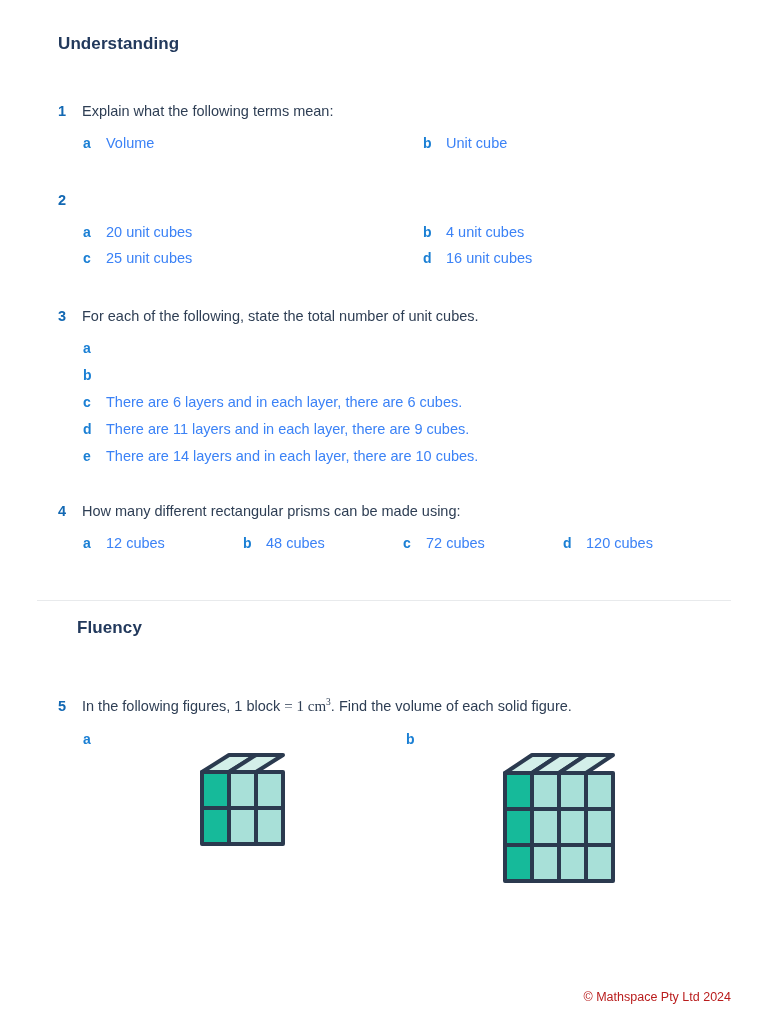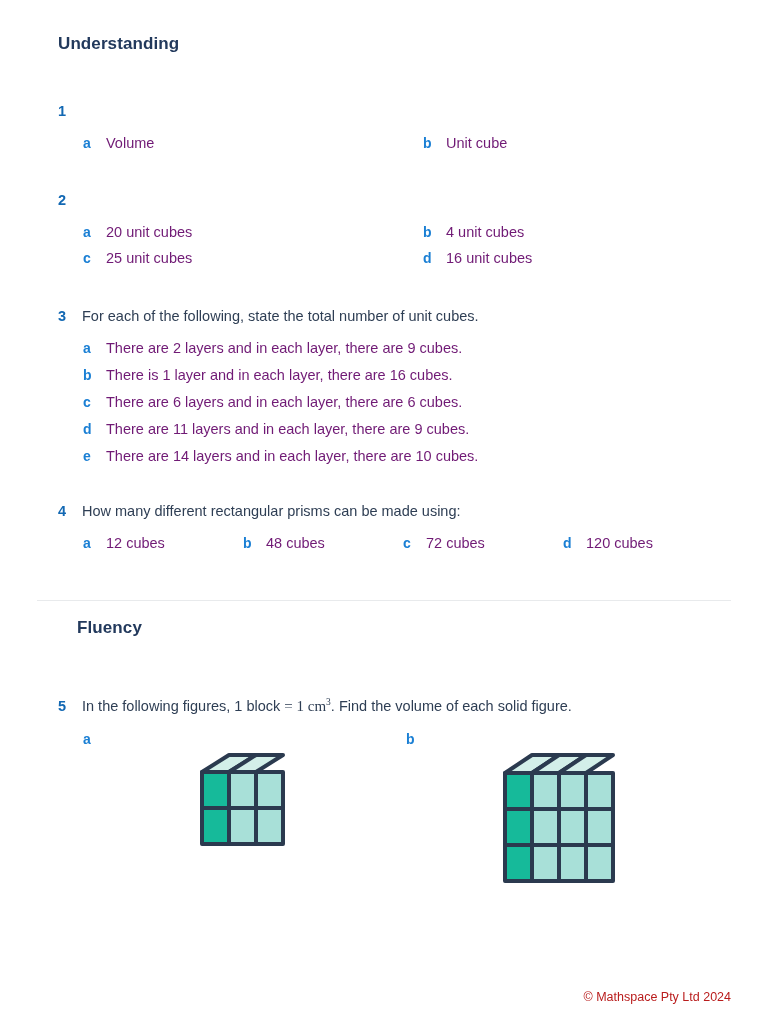--- a/index.html
+++ b/index.html
@@ -87,21 +87,21 @@
     color: #1a7fd4;
     font-weight: bold;
     font-size: 14px;
     width: 23px;
     flex: none;
     line-height: 21px;
   }
   .sub-text {
     font-size: 14.5px;
     line-height: 21px;
-    color: #701a75;
+    color: #3b82f6;
     white-space: nowrap;
   }
 
   
   .cols-2 .sub-item { width: 348px; }
   
   .cols-1 .sub-item { width: 100%; }
   .cols-1 .sub-row { margin-bottom: 6px; }
   
   .cols-4 .sub-item { width: 160px; }
@@ -159,20 +159,21 @@
 </head>
 <body>
 
 <div class="page">
 
   <div class="section-heading" id="heading-understanding">Understanding</div>
 
   <div class="question cols-2" id="q1">
     <div class="q-head">
       <span class="q-num">1</span>
+      <span class="q-text">Explain what the following terms mean:</span>
     </div>
     <div class="sub-list">
       <div class="sub-row">
         <div class="sub-item">
           <span class="sub-letter">a</span>
           <span class="sub-text">Volume</span>
         </div>
         <div class="sub-item">
           <span class="sub-letter">b</span>
           <span class="sub-text">Unit cube</span>
@@ -211,27 +212,25 @@
 
   <div class="question cols-1" id="q3">
     <div class="q-head">
       <span class="q-num">3</span>
       <span class="q-text">For each of the following, state the total number of unit cubes.</span>
     </div>
     <div class="sub-list">
       <div class="sub-row">
         <div class="sub-item">
           <span class="sub-letter">a</span>
-          <span class="sub-text">There are 2 layers and in each layer, there are 9 cubes.</span>
         </div>
       </div>
       <div class="sub-row">
         <div class="sub-item">
           <span class="sub-letter">b</span>
-          <span class="sub-text">There is 1 layer and in each layer, there are 16 cubes.</span>
         </div>
       </div>
       <div class="sub-row">
         <div class="sub-item">
           <span class="sub-letter">c</span>
           <span class="sub-text">There are 6 layers and in each layer, there are 6 cubes.</span>
         </div>
       </div>
       <div class="sub-row">
         <div class="sub-item">

